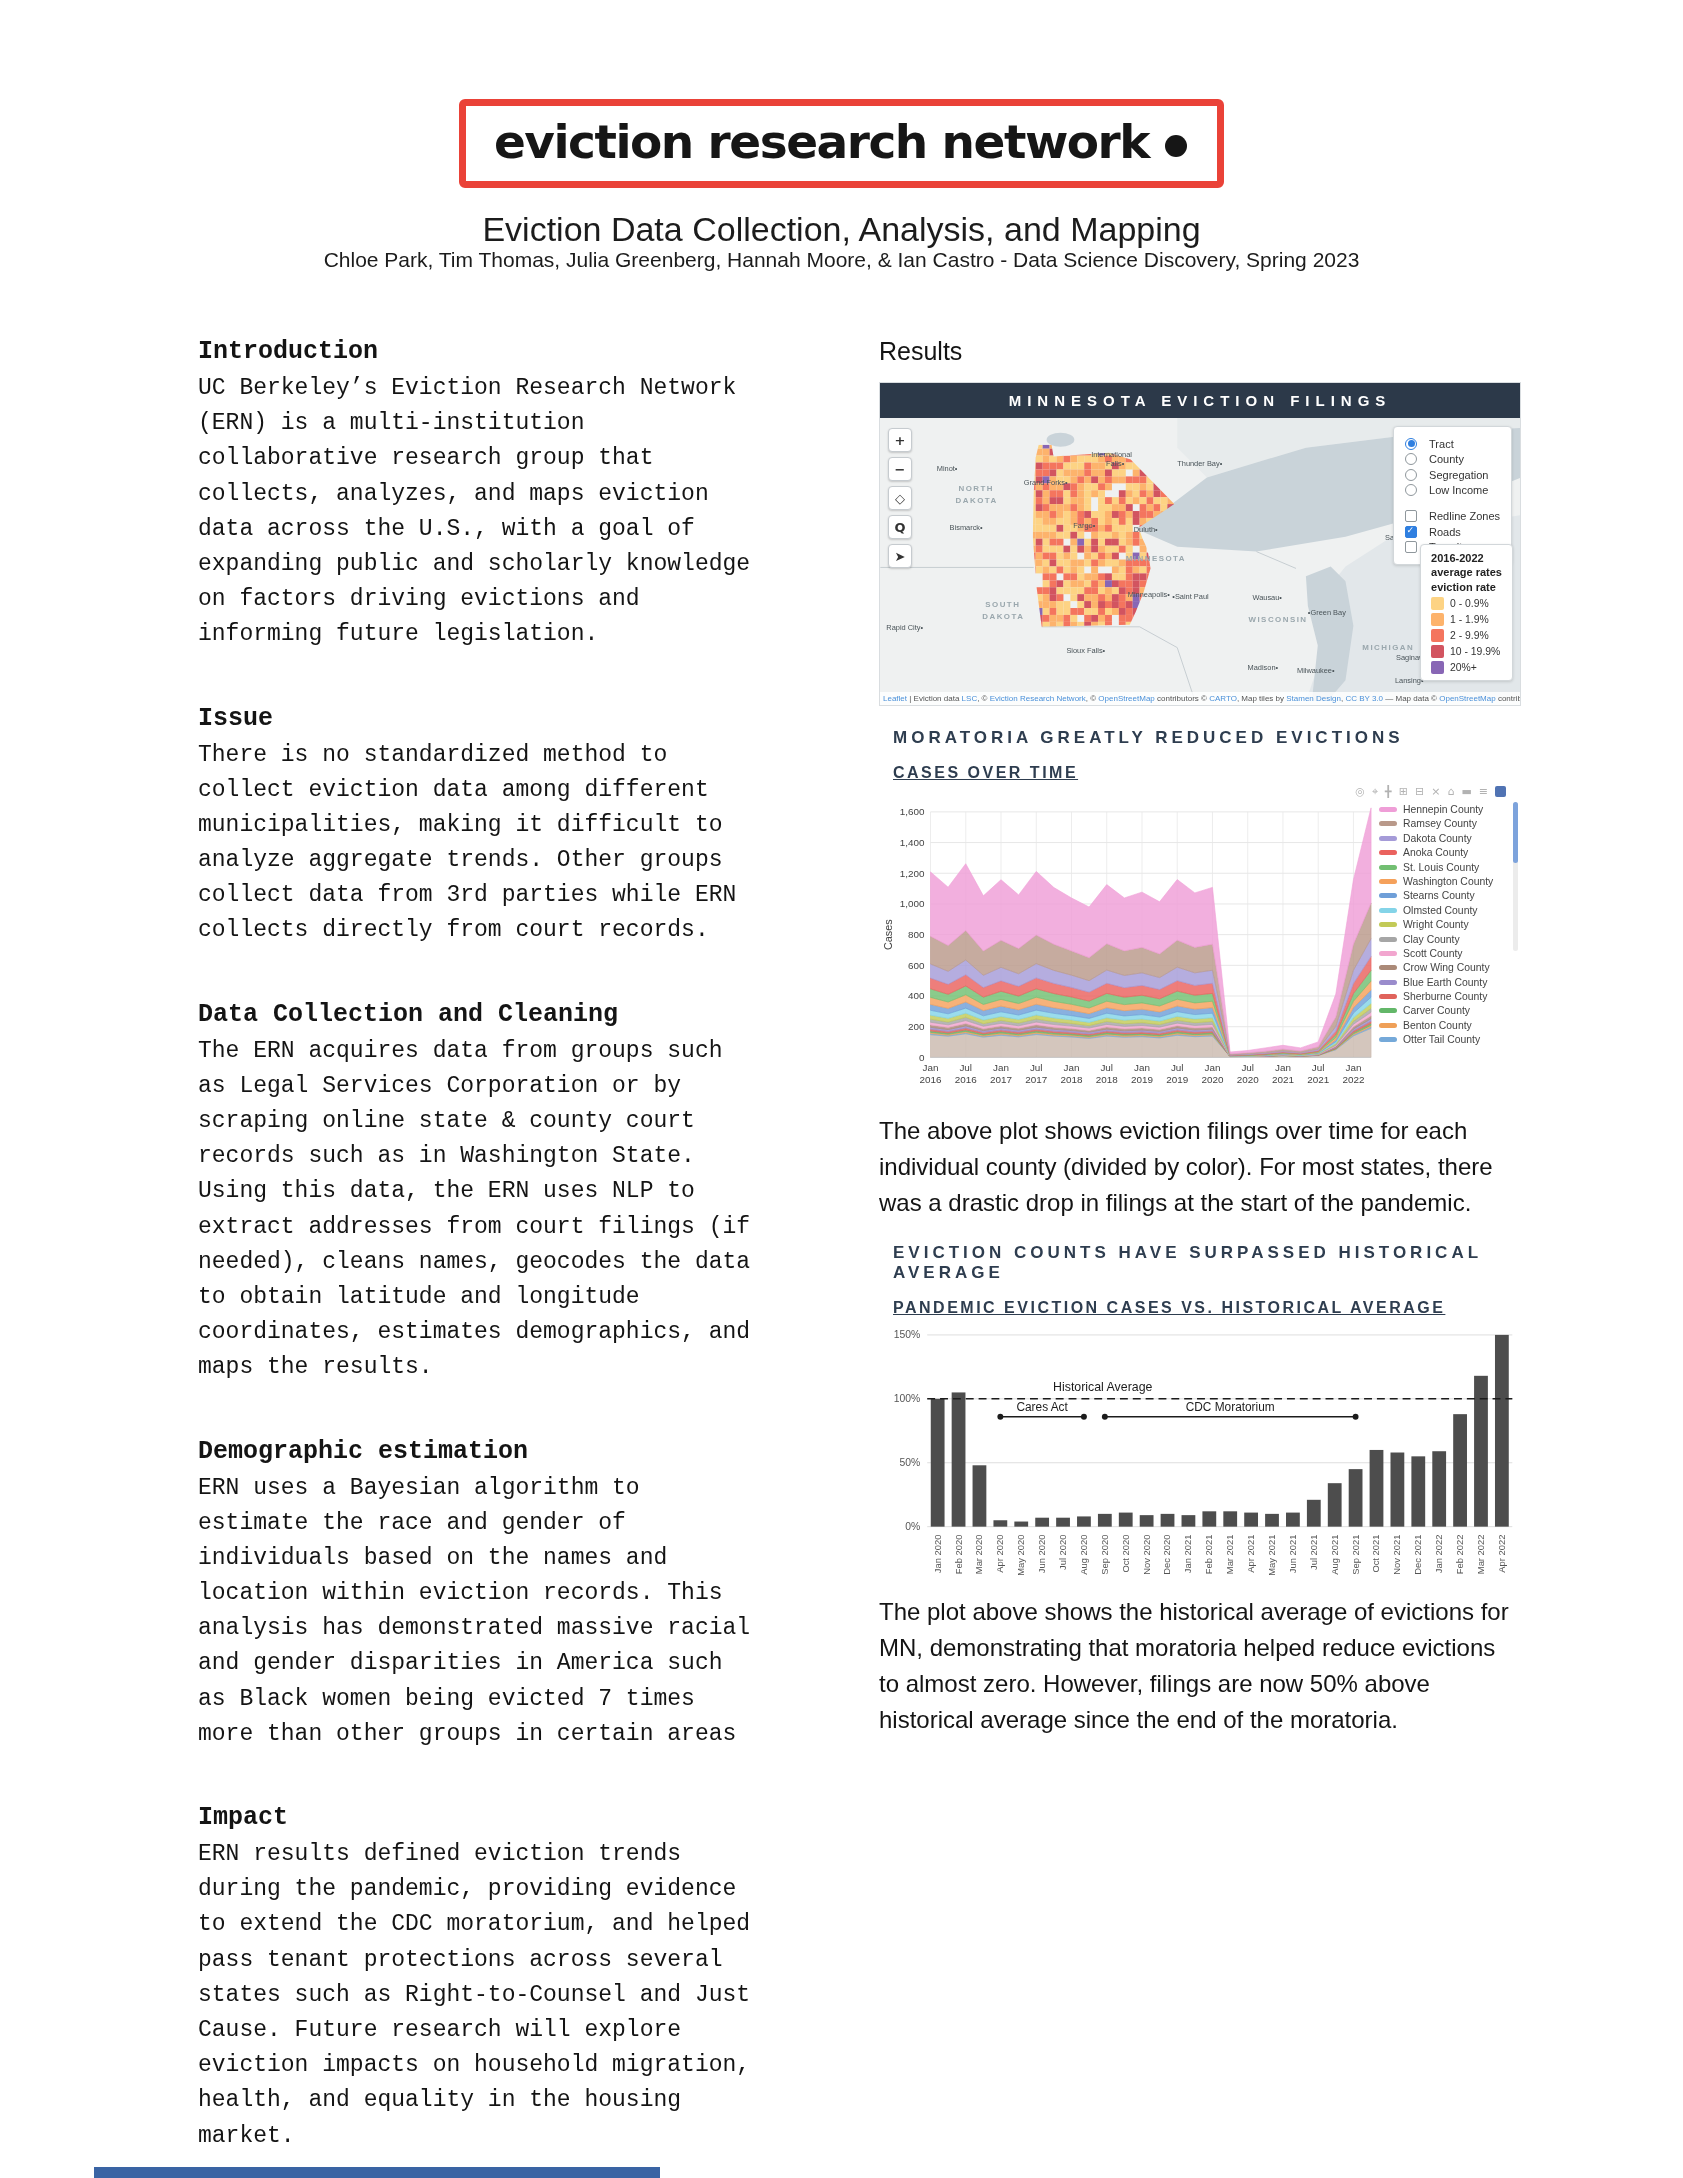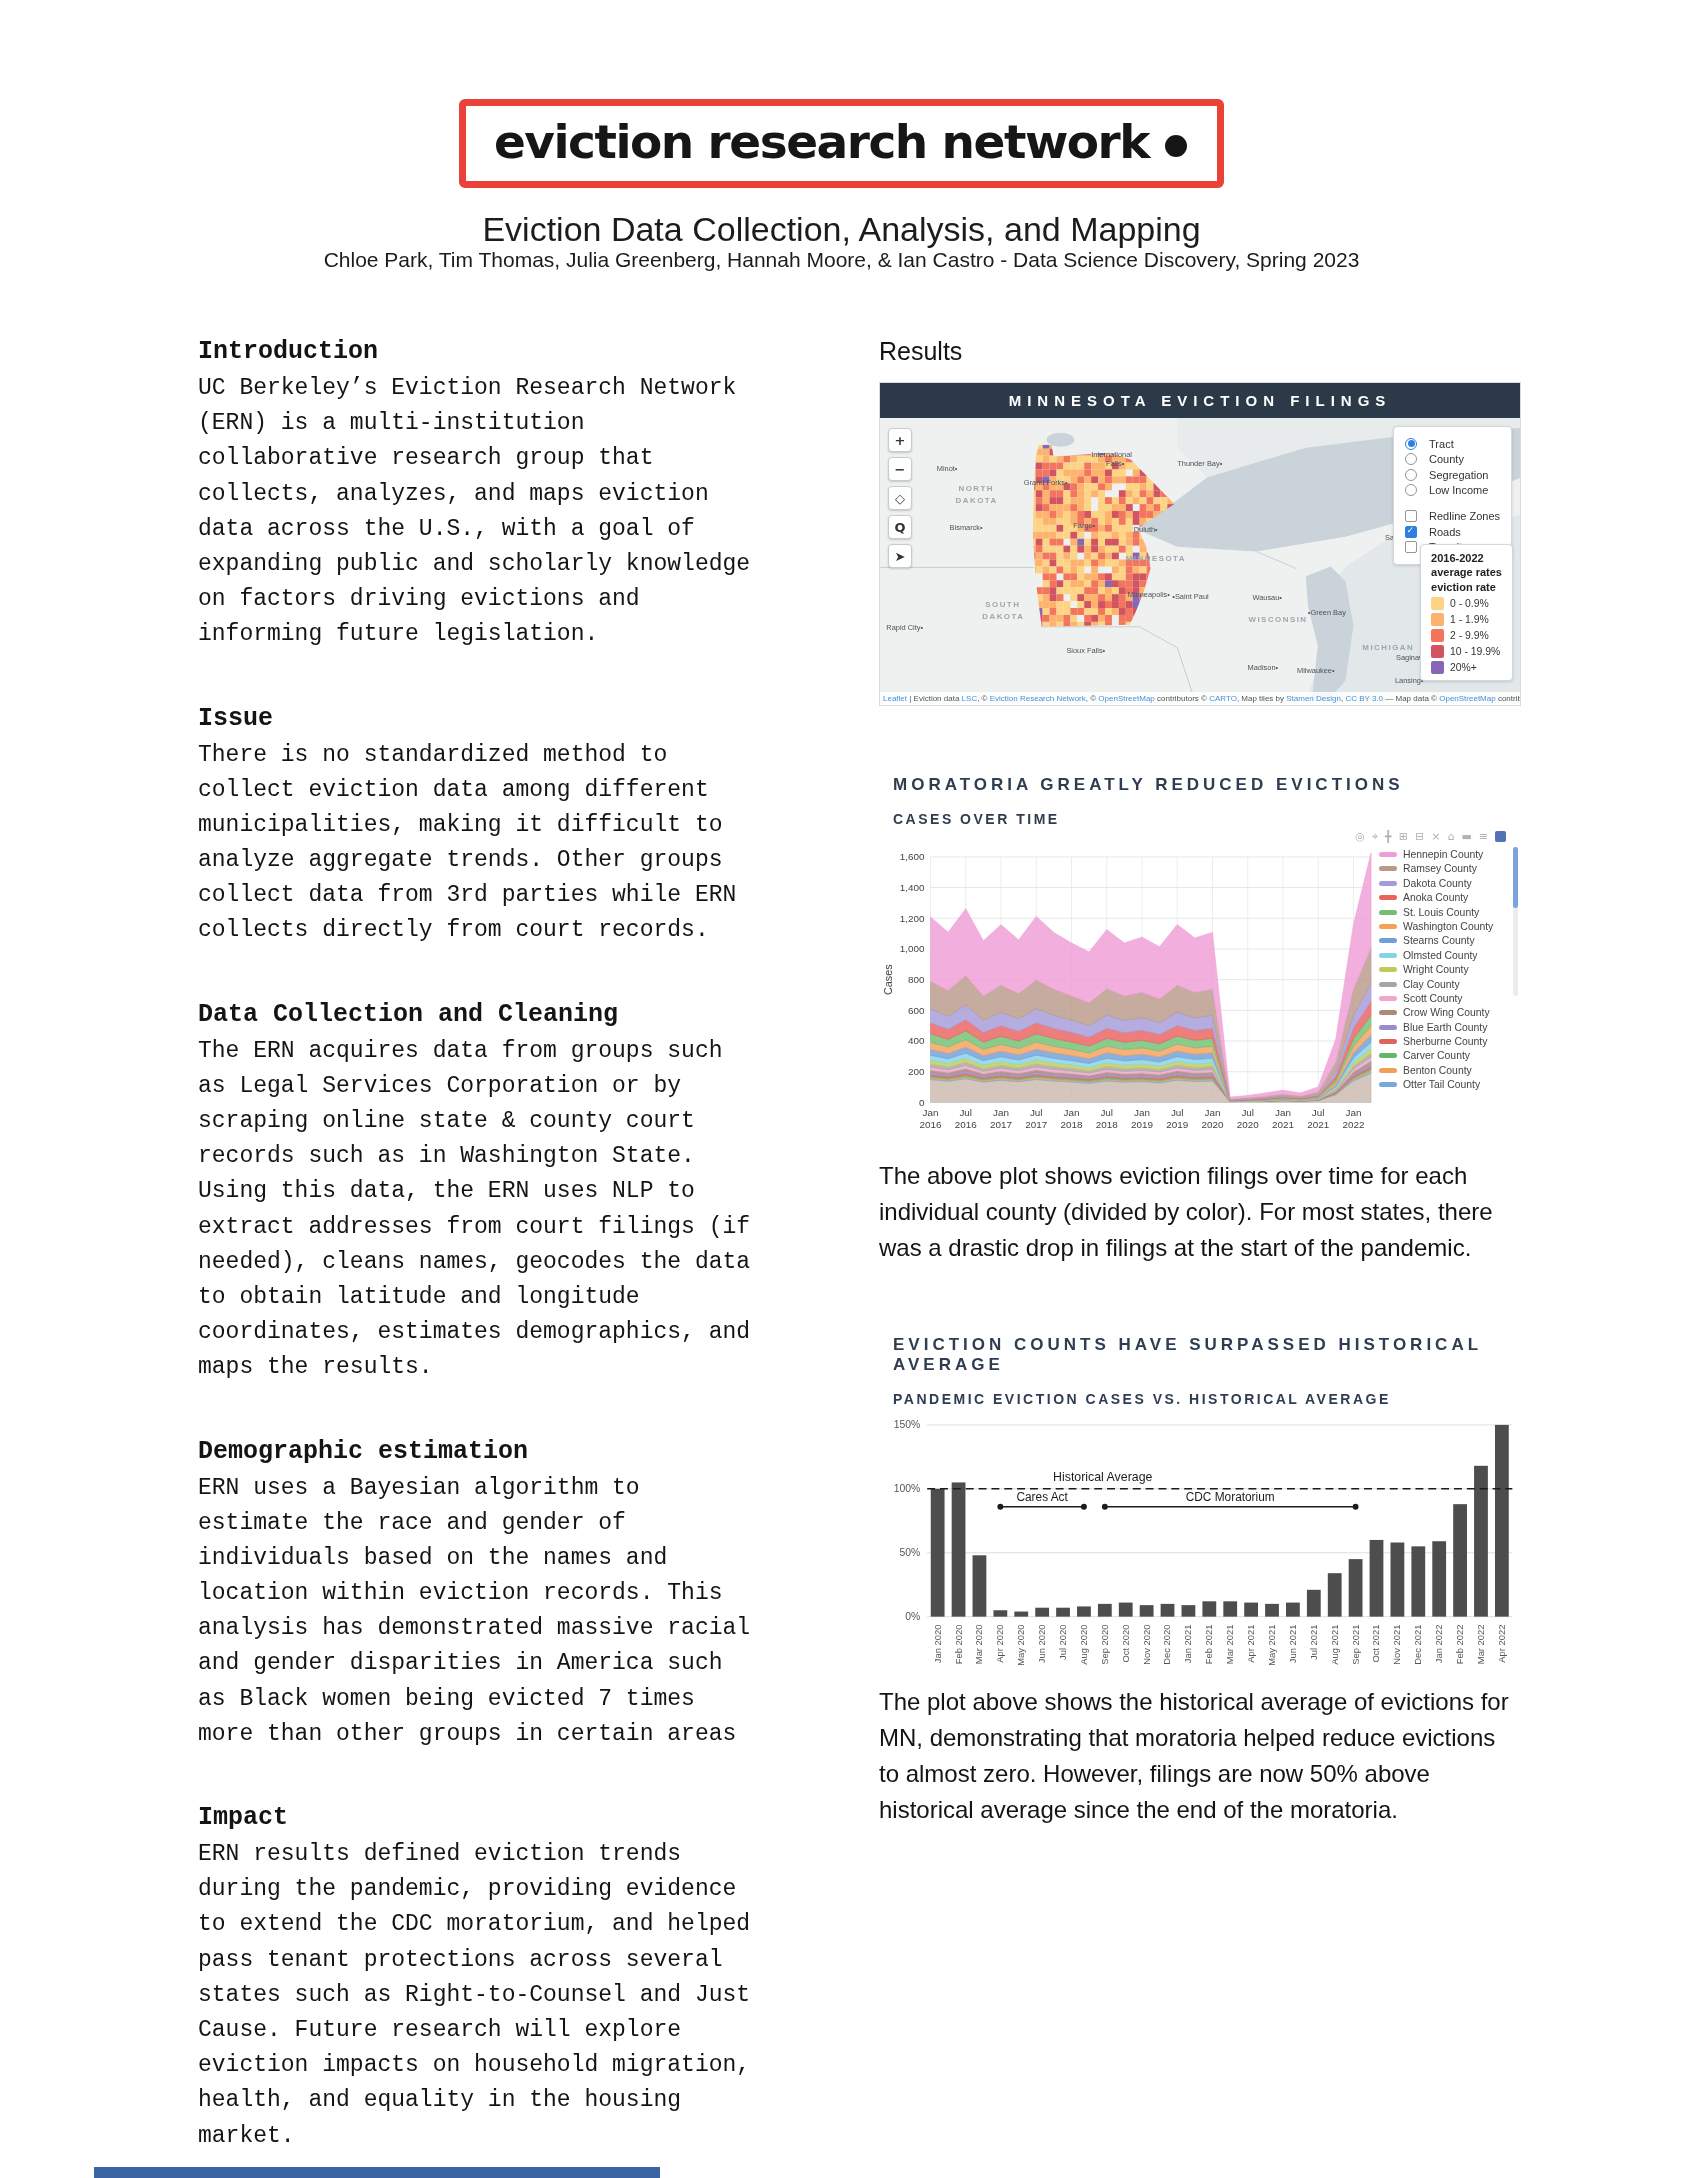--- a/index.html
+++ b/index.html
@@ -51,23 +51,23 @@
   .leg-row{display:flex;align-items:center;gap:6px;margin-top:3px;}
   .leg-sw{width:13px;height:13px;border-radius:2px;flex:0 0 auto;}
   .leg-lb{font-size:10.4px;color:#333;}
   .map-attr{position:absolute;left:0;right:0;bottom:0;z-index:4;background:rgba(255,255,255,.82);
     font-size:8px;color:#555;text-align:center;padding:2px 3px;white-space:nowrap;}
   .map-attr .lnk{color:#4a90d9;}
 
   .fig-caption{margin:16px 0 0 0;font-size:24px;line-height:1.5;width:630px;}
 
   
-  .chart-block{margin-top:69px;}
+  .chart-block{margin-top:22px;}
   .chart-title{margin:0 0 16px 14px;font-size:17px;font-weight:700;letter-spacing:4px;color:#2e3d4f;}
-  .chart-sub{margin:0 0 0 14px;font-size:14px;font-weight:700;letter-spacing:2.5px;color:#2e3d4f;}
+  .chart-sub{margin:0 0 0 14px;font-size:16px;font-weight:700;letter-spacing:2.5px;color:#2e3d4f;text-decoration:underline;}
   .plotly-toolbar{display:flex;justify-content:flex-end;align-items:center;gap:7px;height:18px;
     padding-right:18px;color:#b2b2b2;font-size:11px;font-family:"DejaVu Sans",sans-serif;}
   .plotly-logo{width:11px;height:11px;border-radius:2px;background:#5073b3;}
   .area-wrap{display:flex;}
   .legend-list{width:139px;position:relative;padding-top:4px;height:259px;overflow:hidden;}
   .legend-item{display:flex;align-items:center;gap:6px;margin-bottom:3.4px;white-space:nowrap;
     font-size:10.4px;color:#444;}
   .legend-swatch{width:18px;height:5px;border-radius:3px;flex:0 0 auto;}
   .legend-scroll{position:absolute;right:0;top:2px;width:5px;height:149px;background:#ececec;border-radius:3px;}
   .legend-thumb{width:5px;height:61px;background:#7da3dc;border-radius:3px;}

